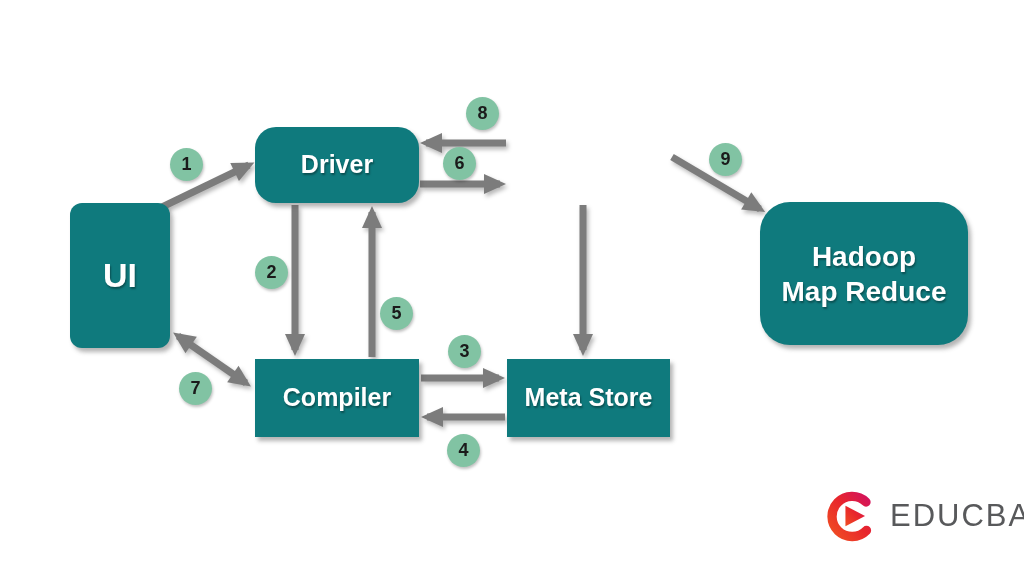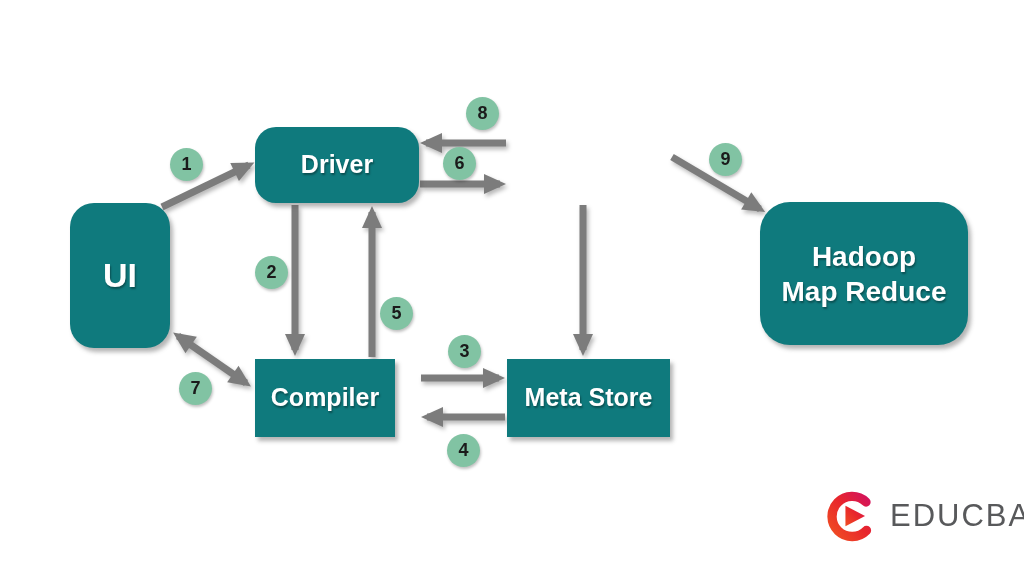--- a/index.html
+++ b/index.html
@@ -22,24 +22,24 @@
     display:flex;
     flex-direction:column;
     align-items:center;
     justify-content:center;
     font-weight:bold;
     text-align:center;
     box-shadow:3px 4px 4px rgba(90,90,90,0.45);
     text-shadow:1px 2px 2px rgba(0,0,0,0.35);
     line-height:1.25;
   }
-  .node-ui{left:70px;top:203px;width:100px;height:145px;border-radius:24px;font-size:34px;}
+  .node-ui{left:70px;top:203px;width:100px;height:145px;border-radius:12px;font-size:34px;}
   .node-driver{left:255px;top:127px;width:164px;height:76px;font-size:25px;border-radius:21px;}
   .node-execution{left:508px;top:127px;width:163px;height:76px;font-size:23px;}
-  .node-compiler{left:255px;top:359px;width:140px;height:78px;font-size:25px;}
+  .node-compiler{left:255px;top:359px;width:164px;height:78px;font-size:25px;}
   .node-metastore{left:507px;top:359px;width:163px;height:78px;font-size:25px;}
   .node-hadoop{left:760px;top:202px;width:208px;height:143px;border-radius:30px;font-size:28px;}
 
   
   .arrows{position:absolute;left:0;top:0;width:1024px;height:576px;
     filter:drop-shadow(2px 3px 2px rgba(0,0,0,0.28));}
   .arrows path.shaft{stroke:var(--arrow);stroke-width:7;fill:none;}
 
   
   .badge{

